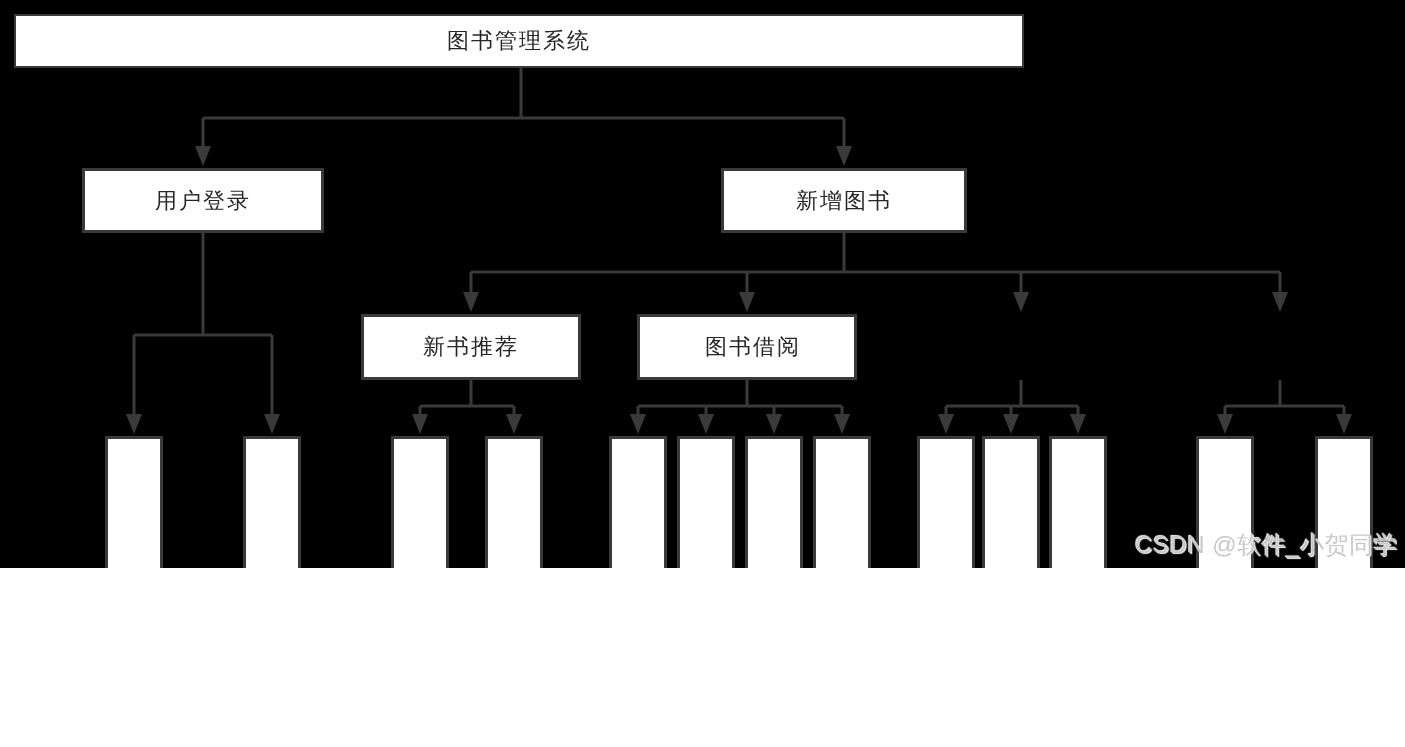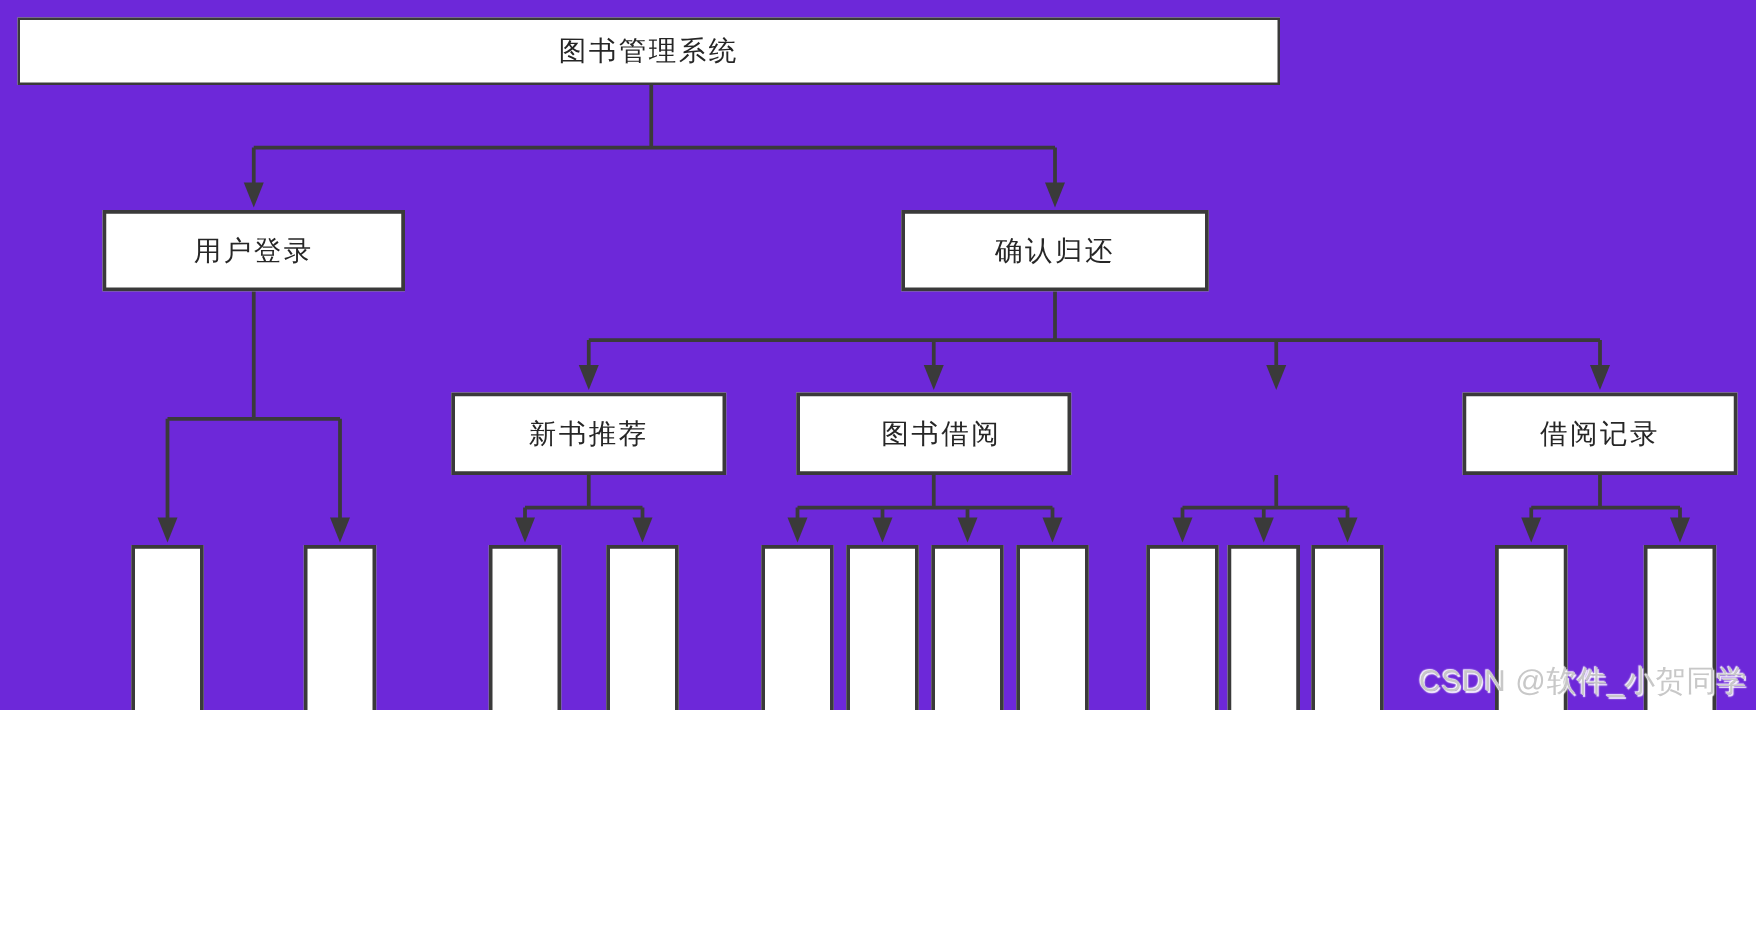--- a/index.html
+++ b/index.html
@@ -1,20 +1,20 @@
 <!DOCTYPE html>
 <html><head>
 <meta charset="utf-8">
 <style>
   html, body { margin: 0; padding: 0; background: #ffffff; }
   .canvas {
     position: relative;
     width: 1405px;
     height: 568px;
-    background: #6d28d9;
+    background: #000000;
     font-family: "Liberation Sans", "DejaVu Sans", sans-serif;
     overflow: hidden;
   }
   svg.wires { position: absolute; left: 0; top: 0; width: 1405px; height: 747px; }
   .box {
     position: absolute;
     box-sizing: border-box;
     border: 3px solid #3a3a3a;
     background: #ffffff;
     display: flex;
@@ -97,31 +97,28 @@
   </svg>
 
   <div id="n-root" class="box root">
     <span>图书管理系统</span>
   </div>
 
   <div id="n-login" class="box">
     <span>用户登录</span>
   </div>
   <div id="n-mgmt" class="box">
-    <span>确认归还</span>
+    <span>新增图书</span>
   </div>
 
   <div id="n-newrec" class="box">
     <span>新书推荐</span>
   </div>
   <div id="n-borrow" class="box">
     <span>图书借阅</span>
-  </div>
-  <div id="n-record" class="box">
-    <span>借阅记录</span>
   </div>
 
   <div id="l-a1" class="box vbox">
     <span class="vtext">用户登录</span>
   </div>
   <div id="l-a2" class="box vbox">
     <span class="vtext">注销登录</span>
   </div>
 
   <div id="l-b1" class="box vbox">

